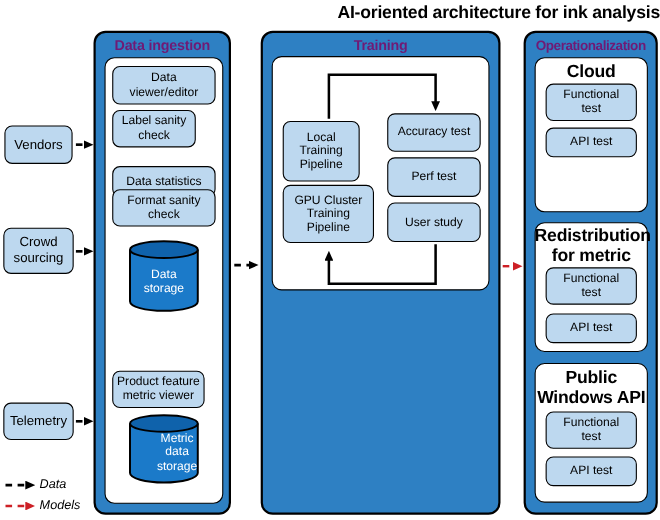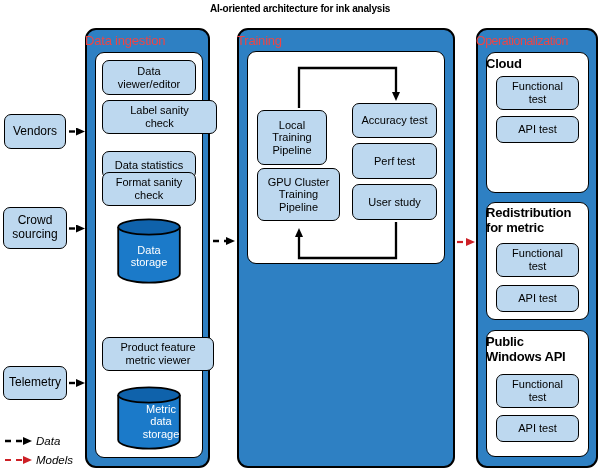--- a/index.html
+++ b/index.html
@@ -3,43 +3,43 @@
 <meta charset="utf-8">
 <style>
   * { box-sizing: border-box; margin: 0; padding: 0; }
   html,body { background:#fff; }
   #canvas {
     position: relative; width: 600px; height: 473px; background: #fff;
     font-family: "Liberation Sans", "DejaVu Sans", sans-serif; color:#000;
     overflow: hidden;
   }
   .title {
-    position:absolute; top:3px; left:0; right:0; text-align:center;
-    font-size:10px; font-weight:bold; letter-spacing:-0.2px;
+    position:absolute; top:3px; left:0; right:0; text-align:right;
+    font-size:16px; font-weight:bold; letter-spacing:-0.2px;
   }
   .panel {
     position:absolute; background: var(--panel-blue,#2e80c3);
     border:2px solid #000; border-radius:11px;
   }
   .panel-header {
-    position:absolute; color:#ef4444; font-weight:normal; font-size:13px;
-    line-height:22px; letter-spacing:-0.2px;
+    position:absolute; color:#701a75; font-weight:bold; font-size:13px;
+    text-align:center; line-height:22px; letter-spacing:-0.2px;
   }
   .white-inner {
     position:absolute; background:#fff; border:1.8px solid #000; border-radius:9px;
   }
   .lightbox {
     position:absolute; background: var(--box-blue,#bdd8ef);
     border:1.6px solid #000; border-radius:7px;
     display:flex; align-items:center; justify-content:center;
     text-align:center; font-size:11px; line-height:1.15; white-space:pre-line;
   }
   .srcbox { border-radius:7px; font-size:12px; }
   .sec-title {
-    position:absolute; font-weight:bold; font-size:13px; 
+    position:absolute; font-weight:bold; font-size:16px; text-align:center;
     line-height:1.12; white-space:pre-line; letter-spacing:-0.2px;
   }
   .cyl { position:absolute; }
   .cyl svg { position:absolute; inset:0; }
   .cyl-lbl {
     position:absolute; left:0; right:0; top:12px; bottom:2px; color:#fff;
     display:flex; align-items:center; justify-content:center; text-align:center;
     font-size:11px; line-height:1.12; white-space:pre-line;
   }
   .legend-lbl {
@@ -58,39 +58,39 @@
   <div class="lightbox srcbox" style="left:3px;top:207px;width:64px;height:42px">Crowd
 sourcing</div>
   <div class="lightbox srcbox" style="left:3px;top:366px;width:64px;height:34px">Telemetry</div>
 
   <div class="panel" style="left:85px;top:28px;width:125px;height:440px"></div>
   <div class="panel-header" style="left:85px;top:30px;width:125px">Data ingestion</div>
   <div class="white-inner" style="left:95px;top:52px;width:108px;height:406px"></div>
 
   <div class="lightbox" style="left:102px;top:60px;width:94px;height:35px">Data
 viewer/editor</div>
-  <div class="lightbox" style="left:102px;top:100px;width:115px;height:34px">Label sanity
+  <div class="lightbox" style="left:102px;top:100px;width:76px;height:34px">Label sanity
 check</div>
   <div class="lightbox" style="left:102px;top:151px;width:94px;height:28px">Data statistics</div>
   <div class="lightbox" style="left:102px;top:172px;width:94px;height:34px">Format sanity
 check</div>
 
   <div class="cyl" style="left:117px;top:218px;width:64px;height:66px">
     <svg width="64" height="66" viewBox="0 0 64 66">
       <path d="M1.2,9 L1.2,56 A30.8,8.6 0 0 0 62.8,56 L62.8,9" fill="#1b7ac9" stroke="#000" stroke-width="1.8"></path>
       <ellipse cx="32" cy="9" rx="30.8" ry="7.6" fill="#0f62ab" stroke="#000" stroke-width="1.8"></ellipse>
     </svg>
     <div class="cyl-lbl">Data
 storage</div>
   </div>
 
-  <div class="lightbox" style="left:102px;top:337px;width:112px;height:34px">Product feature
+  <div class="lightbox" style="left:102px;top:337px;width:84px;height:34px">Product feature
 metric viewer</div>
 
-  <div class="cyl" style="left:117px;top:386px;width:88px;height:64px">
+  <div class="cyl" style="left:117px;top:376px;width:88px;height:64px">
     <svg width="64" height="64" viewBox="0 0 64 64">
       <path d="M1.2,9 L1.2,54 A30.8,8.6 0 0 0 62.8,54 L62.8,9" fill="#1b7ac9" stroke="#000" stroke-width="1.8"></path>
       <ellipse cx="32" cy="9" rx="30.8" ry="7.6" fill="#0f62ab" stroke="#000" stroke-width="1.8"></ellipse>
     </svg>
     <div class="cyl-lbl" style="top:9px">Metric
 data
 storage</div>
   </div>
 
   <div class="panel" style="left:237px;top:28px;width:218px;height:440px"></div>

